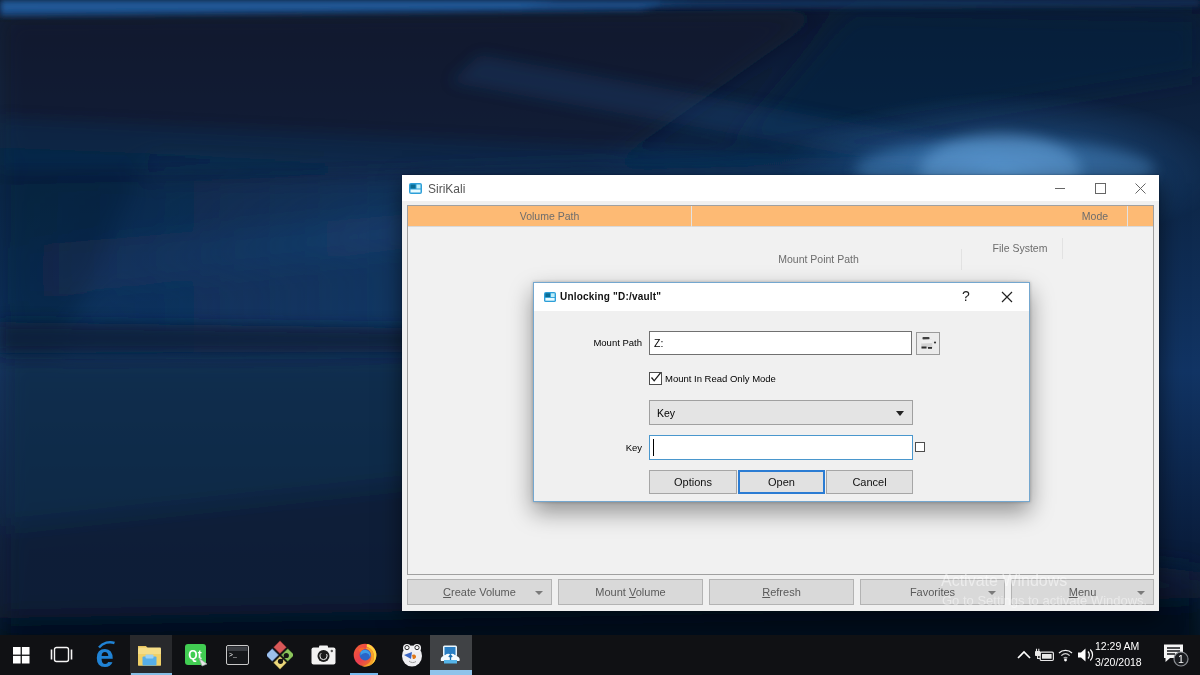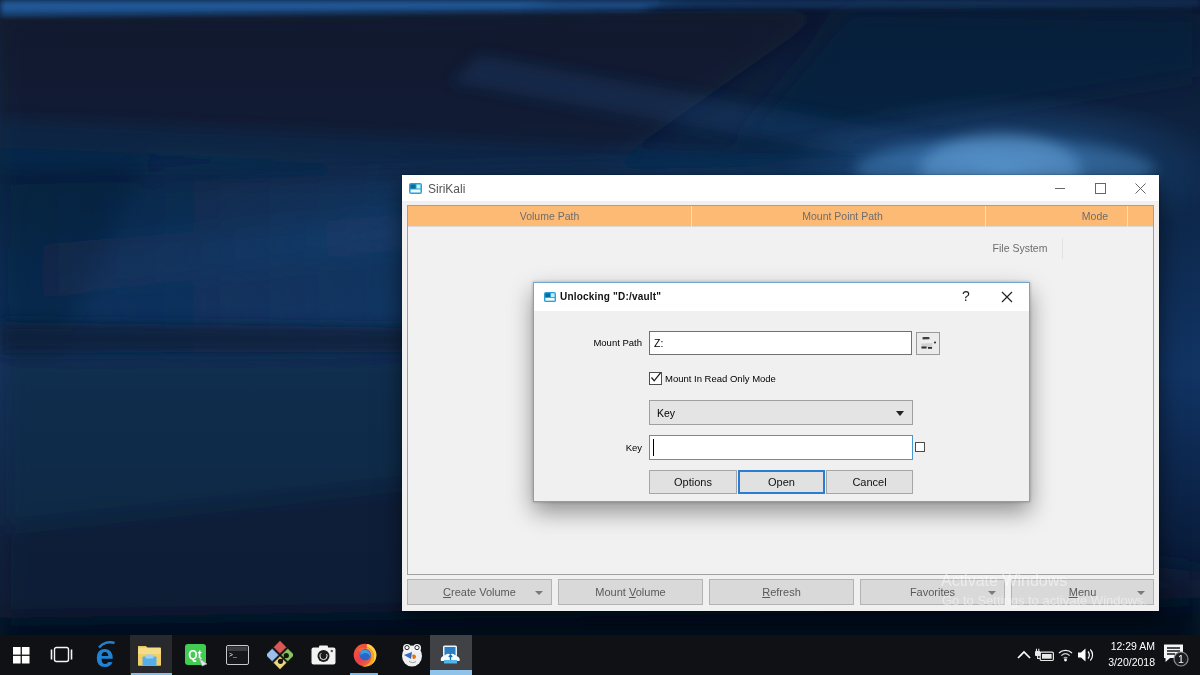--- a/index.html
+++ b/index.html
@@ -34,21 +34,21 @@
   #dlgtitle { position:absolute; left:26px; top:8px; font-size:10px; font-weight:bold; color:#111; letter-spacing:0.2px; }
   .fld { position:absolute; background:#fff; border:1px solid #707070; }
   .lbl { position:absolute; font-size:9.5px; color:#000; }
   .dbtn { position:absolute; top:187px; height:24px; background:#e1e1e1; border:1px solid #a6a6a6;
           font-size:11px; color:#111; text-align:center; line-height:22px; }
 
   
   #taskbar { position:absolute; left:0; top:635px; width:1200px; height:40px; background:#101114; }
   .ticon { position:absolute; top:0; height:40px; }
   .underline { position:absolute; bottom:0; height:2px; background:#76b9ed; }
-  .trtext { position:absolute; font-size:10.5px; color:#ffffff; text-align:right; width:60px; }
+  .trtext { position:absolute; font-size:10.5px; color:#ffffff; text-align:left; width:60px; }
 
   
   #wm1 { position:absolute; left:941px; top:572px; font-size:16px; color:rgba(255,255,255,0.5); }
   #wm2 { position:absolute; left:942px; top:593px; font-size:13px; color:rgba(255,255,255,0.45); }
 </style>
 </head>
 <body>
 <div id="screen">
 
   <svg id="wall" viewBox="0 0 1200 675" preserveAspectRatio="none">
@@ -129,21 +129,21 @@
     <svg class="capbtn" style="left:678px" width="40" height="26">
         <rect x="15.5" y="8.5" width="10" height="10" fill="none" stroke="#666" stroke-width="1"></rect>
       </svg>
     <svg class="capbtn" style="left:718px" width="40" height="26">
         <path d="M15.5 8.5 L25.5 18.5 M25.5 8.5 L15.5 18.5" stroke="#666" stroke-width="1" fill="none"></path>
       </svg>
 
     <div id="tablebox">
       <div id="theadrow">
         <div class="hcell" style="left:0px; width:284px;">Volume Path</div>
-        <div class="hcell" style="left:292px; width:286px;">Mount Point Path</div>
+        <div class="hcell" style="left:268px; width:286px;margin-top:43px;">Mount Point Path</div>
         <div class="hcell" style="left:570px; width:85px;margin-top:32px;">File System</div>
         <div class="hcell" style="left:655px; width:65px;">Mode</div>
         <div class="hcell" style="left:720px; width:25px; border-right:none;"></div>
       </div>
     </div>
 
     <div class="bbtn" style="left:5px; width:145px;"><span style="text-decoration:underline">C</span>reate Volume<i class="drop"></i></div>
     <div class="bbtn" style="left:156px; width:145px;">Mount <span style="text-decoration:underline">V</span>olume</div>
     <div class="bbtn" style="left:307px; width:145px;"><span style="text-decoration:underline">R</span>efresh</div>
     <div class="bbtn" style="left:458px; width:145px;">Favorites<i class="drop"></i></div>

